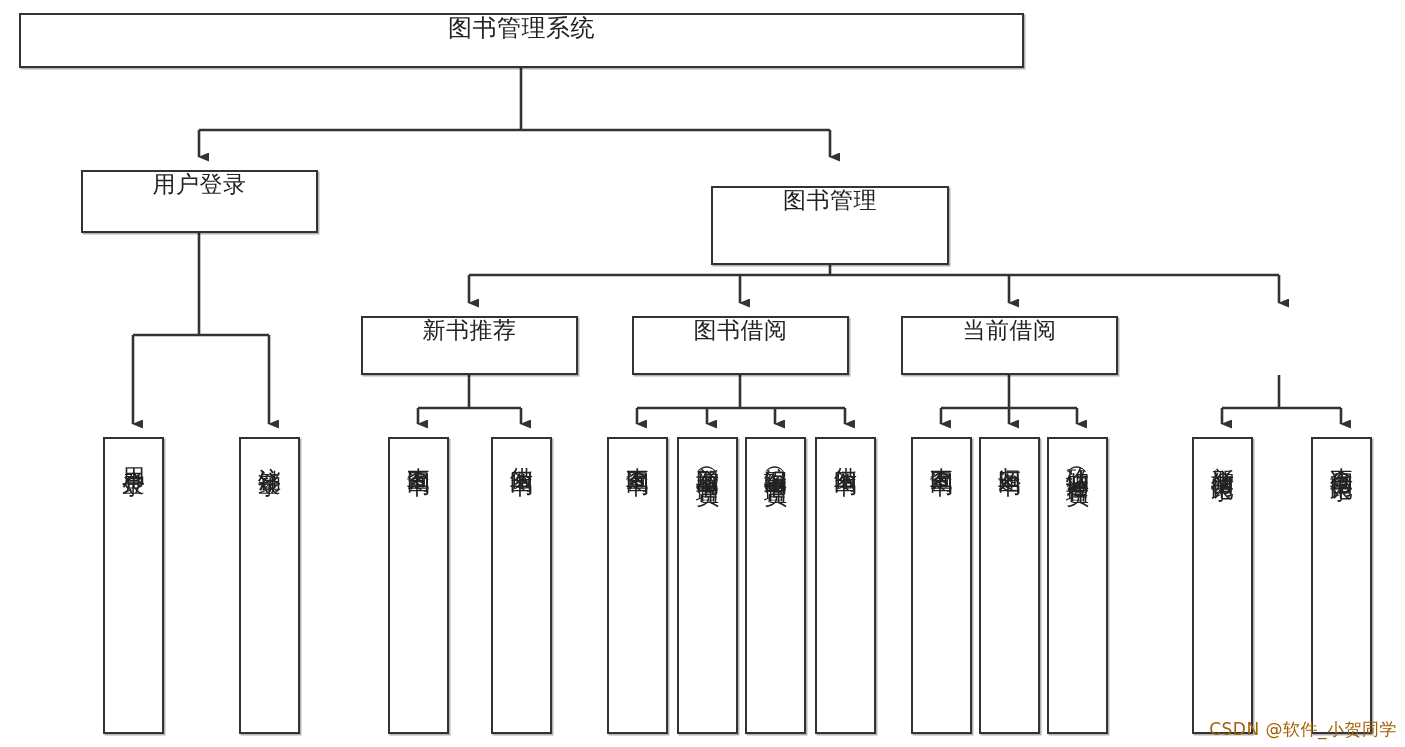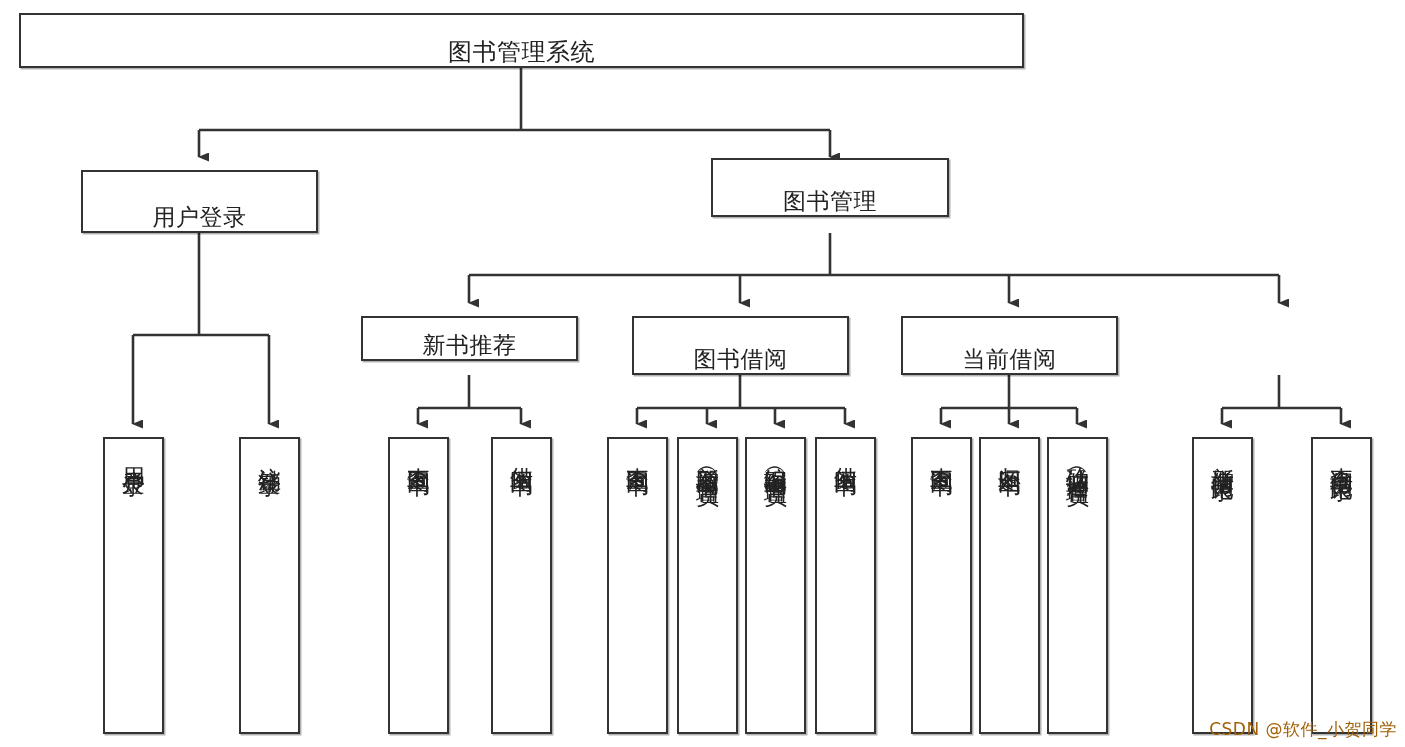--- a/index.html
+++ b/index.html
@@ -26,21 +26,21 @@
     height: 747px;
     pointer-events: none;
   }
   .node {
     position: absolute;
     box-sizing: border-box;
     background: #ffffff;
     border: 2px solid #333333;
     box-shadow: 1.5px 1.5px 0 0 rgba(0,0,0,0.30);
     display: flex;
-    align-items: flex-end;
+    align-items: flex-start;
     justify-content: center;
     color: #222222;
   }
   .node .node-label {
     display: block;
     text-align: center;
     line-height: 1.12;
     color: #222222;
     white-space: nowrap;
   }
@@ -135,25 +135,25 @@
   </svg>
 
   <div class="node horiz root" style="left:19px; top:13px; width:1005px; height:55px;">
     <span class="node-label">图书管理系统</span>
   </div>
 
   <div class="node horiz" style="left:81px; top:170px; width:237px; height:63px;">
     <span class="node-label">用户登录</span>
   </div>
 
-  <div class="node horiz" style="left:711px; top:158px; width:238px; height:59px;">
+  <div class="node horiz" style="left:711px; top:186px; width:238px; height:79px;">
     <span class="node-label">图书管理</span>
   </div>
 
-  <div class="node horiz" style="left:361px; top:316px; width:217px; height:45px;">
+  <div class="node horiz" style="left:361px; top:316px; width:217px; height:59px;">
     <span class="node-label">新书推荐</span>
   </div>
 
   <div class="node horiz" style="left:901px; top:316px; width:217px; height:59px;">
     <span class="node-label">当前借阅</span>
   </div>
 
   <div class="node horiz" style="left:632px; top:316px; width:217px; height:59px;">
     <span class="node-label">图书借阅</span>
   </div>

